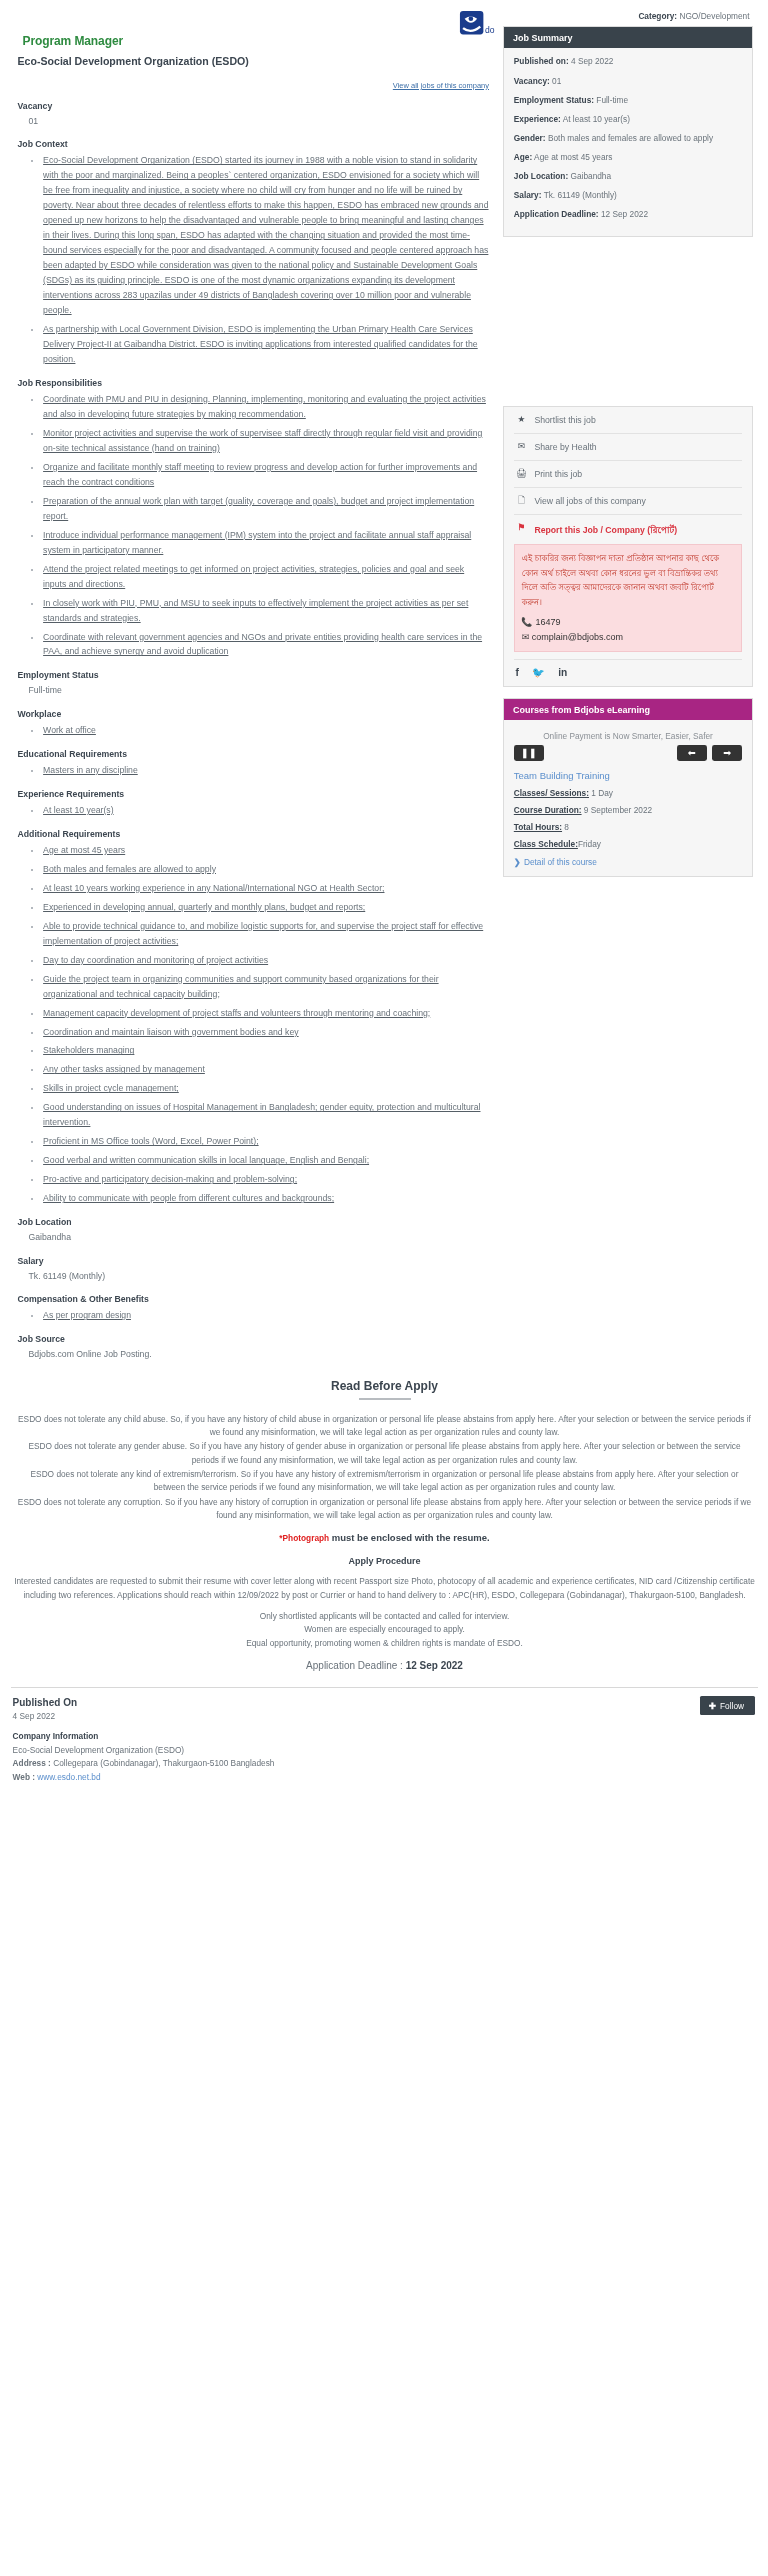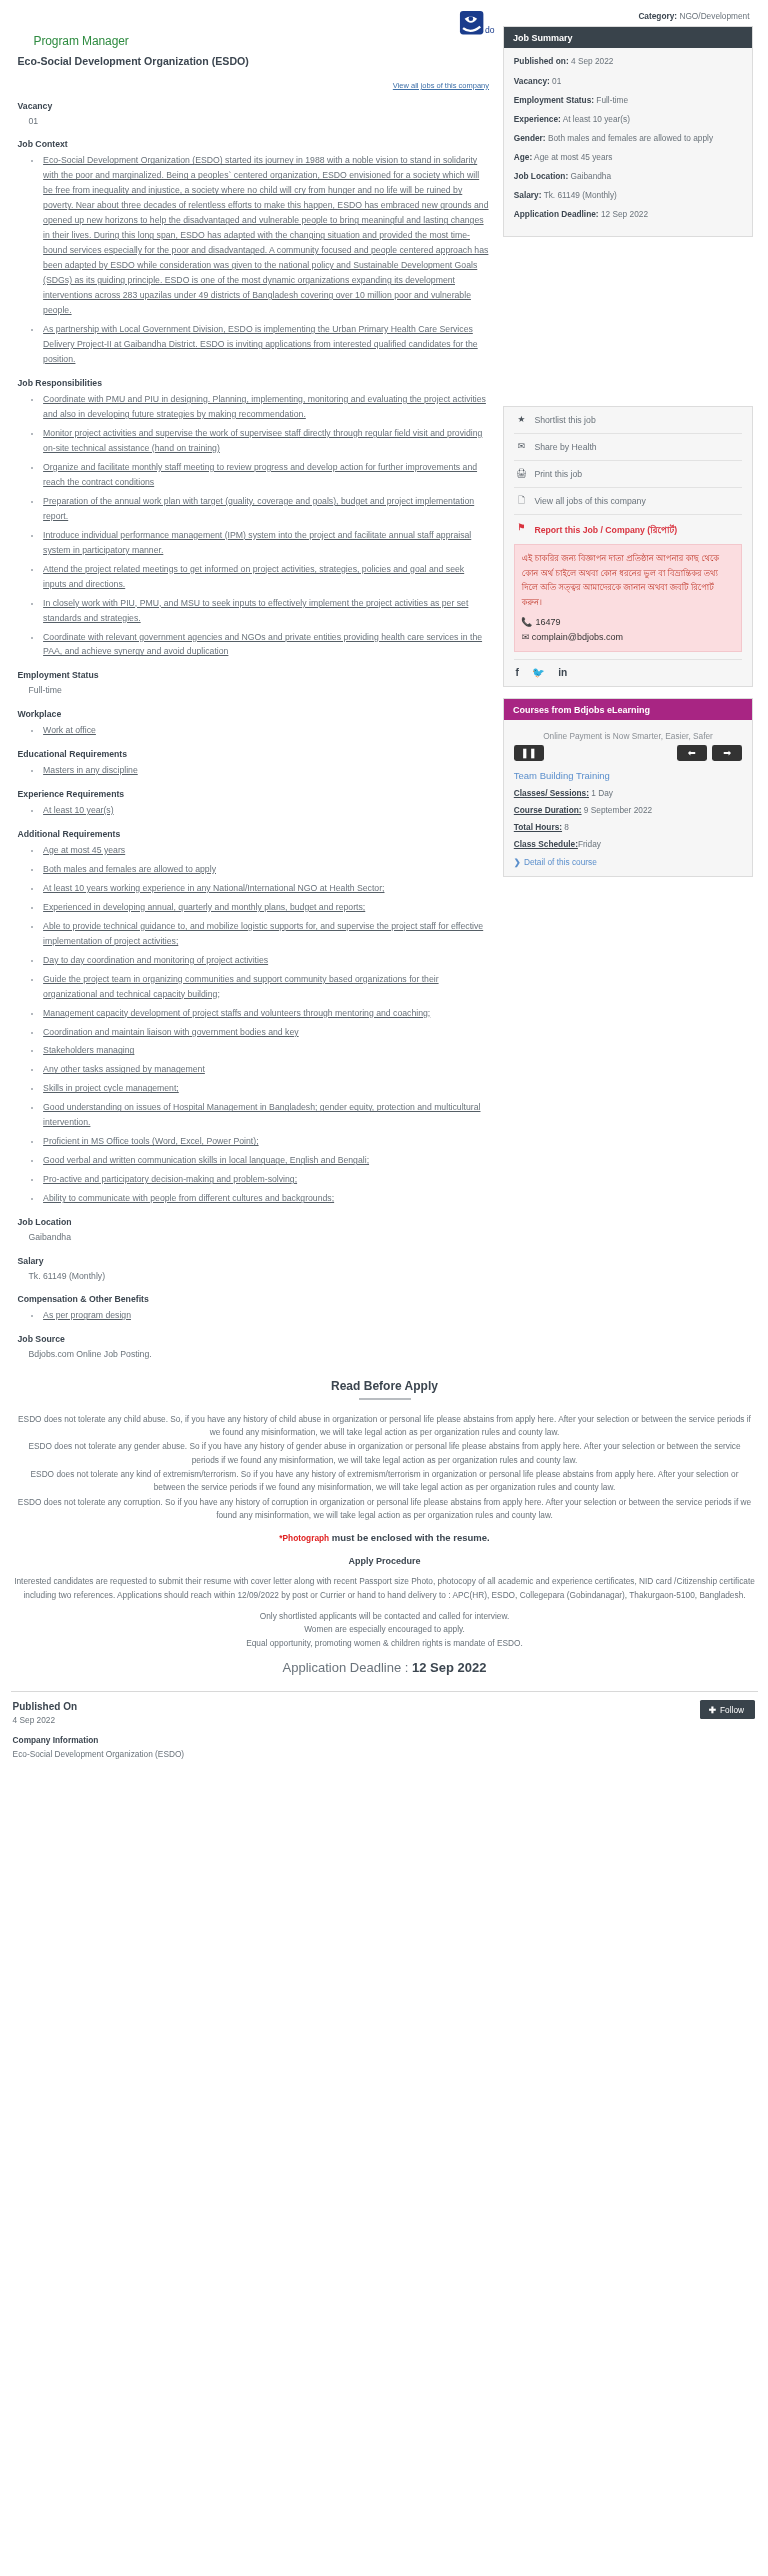--- a/index.html
+++ b/index.html
@@ -20,22 +20,22 @@
   }
   .wrap { display: flex; align-items: flex-start; padding: 6.3px 8px 0 8px; }
   .col-left { width: 489px; padding: 0 8px 0 9.5px; }
   .col-right { width: 262px; padding: 0 6.3px 0 6.3px; }
 
   
   .spacer-top { height: 28px; }
   .job-title {
     color: #2e8b40;
     font-size: 12px;
-    font-weight: normal;
-    margin: 0 0 7px 16px;
+    font-weight: bold;
+    margin: 0 0 7px 5px;
     letter-spacing: -0.1px;
   }
   .company-name {
     color: #3c4650;
     font-size: 10.6px;
     font-weight: bold;
     margin: 0 0 3.2px 0;
   }
   .logo-row { position: relative; }
   .company-logo {
@@ -199,21 +199,21 @@
     color: #3c4650;
     margin: 0 0 9.5px 0;
   }
   .ap-para {
     text-align: center;
     font-size: 8.3px;
     color: #6a737b;
     line-height: 1.62;
     margin: 0 0 8px 0;
   }
-  .ap-deadline { text-align: center; font-size: 13px; color: #6a737b; margin-top: 9.5px; }
+  .ap-deadline { text-align: center; font-size: 10px; color: #6a737b; margin-top: 9.5px; }
   .ap-deadline b { color: #3c4650; }
 
   
   .foot-sep { border-top: 0.8px solid #d8d8d8; margin: 16px 11px 0 11px; }
   .footer { padding: 9.5px 12.6px 12.6px 12.6px; position: relative; }
   .foot-label { font-size: 10px; font-weight: bold; color: #3c4650; margin-bottom: 2.4px; }
   .foot-val { font-size: 8.3px; color: #6a737b; margin-bottom: 10.2px; }
   .foot-ci { font-size: 8.3px; font-weight: bold; color: #3c4650; margin-bottom: 3.2px; }
   .foot-line { font-size: 8.3px; color: #6a737b; line-height: 1.6; }
   .foot-line a { color: #5b8fcc; text-decoration: none; }
@@ -480,15 +480,21 @@
 
   <div class="footer">
     <div class="follow-btn">
       <span class="plus">✚</span>
       <span>Follow</span>
     </div>
     <div class="foot-label">Published On</div>
     <div class="foot-val">4 Sep 2022</div>
     <div class="foot-ci">Company Information</div>
     <div class="foot-line">Eco-Social Development Organization (ESDO)</div>
+    <div class="foot-line">
+      <b>Address :</b><span> Collegepara (Gobindanagar), Thakurgaon-5100 Bangladesh</span>
+    </div>
+    <div class="foot-line">
+      <b>Web :</b><a href="#"> www.esdo.net.bd</a>
+    </div>
   </div>
 </div>
 
 
 </body></html>

